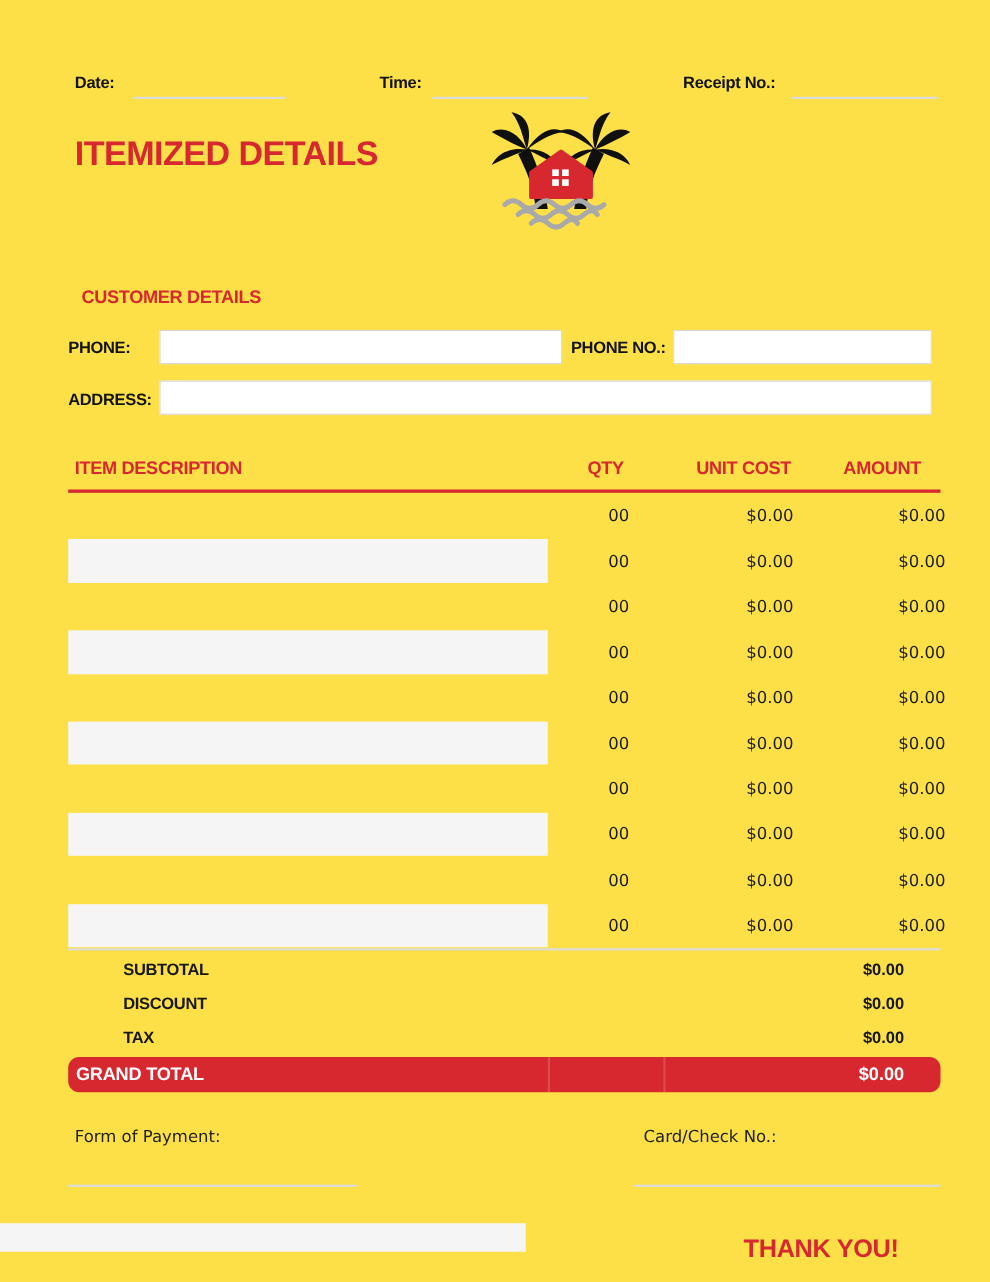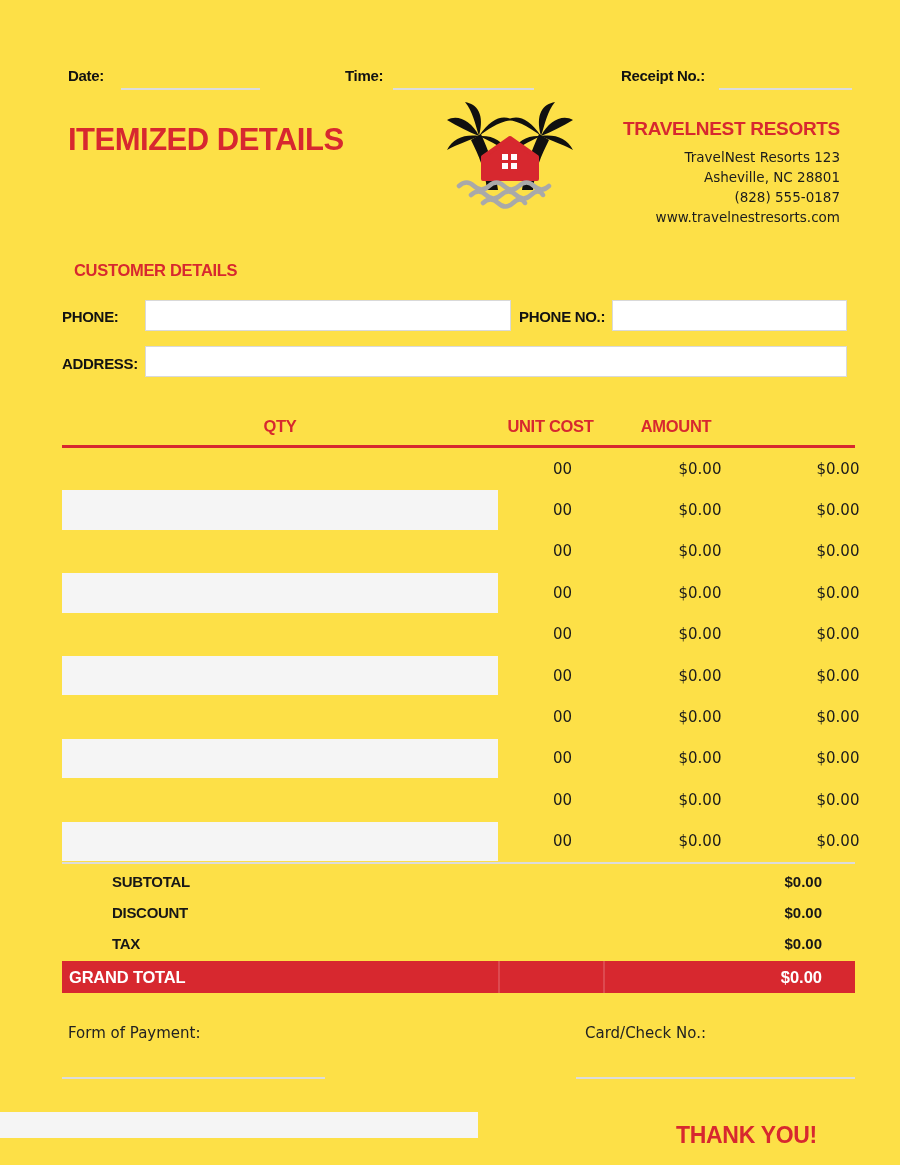--- a/index.html
+++ b/index.html
@@ -65,21 +65,21 @@
   .descfill{width:100%;height:100%;}
   .trow.alt .descfill{background:var(--row-gray);}
   .tbottomline{height:2px;background:var(--line-gray);}
   
   .summary{position:absolute;left:62px;top:866px;width:793px;}
   .srow{display:flex;justify-content:space-between;align-items:center;height:31px;margin-left:44px;}
   .srow .slabel{font-family:"Liberation Sans",sans-serif;font-weight:700;font-size:15px;letter-spacing:-0.3px;padding-left:6px;}
   .srow .svalue{font-family:"Liberation Sans",sans-serif;font-weight:700;font-size:15px;padding-right:33px;}
   .grandbar{
     position:absolute;left:62px;top:961px;width:793px;height:32px;
-    background:var(--red);display:flex;justify-content:space-between;align-items:center;
+    background:var(--red);display:flex;justify-content:space-between;align-items:center;border-radius:10px;
   }
   .grandbar .glabel{font-family:"Liberation Sans",sans-serif;font-weight:800;font-size:16.5px;letter-spacing:-0.2px;color:#fff;padding-left:7px;}
   .grandbar .gvalue{font-family:"Liberation Sans",sans-serif;font-weight:800;font-size:16.5px;color:#fff;padding-right:33px;}
   .gdiv{position:absolute;top:0;width:2px;height:100%;background:rgba(255,255,255,0.16);}
   
   .flabel{font-size:15px;color:#222;}
   .thanks{
     font-family:"Liberation Sans",sans-serif;font-weight:800;
     font-size:23px;letter-spacing:-0.3px;color:var(--red);
   }
@@ -125,41 +125,35 @@
       <rect x="57" y="63" width="6" height="6" fill="#fff"></rect>
       <rect x="66" y="63" width="6" height="6" fill="#fff"></rect>
     </g>
     <g fill="none" stroke="#A9A9A9" stroke-width="4.5" stroke-linecap="round">
       <path d="M14,86 q7.5,-7 15,0 t15,0 t15,0 t15,0 t15,0 t15,0"></path>
       <path d="M26,95 q7.5,-7 15,0 t15,0 t15,0 t15,0 t12,0"></path>
       <path d="M38,103 q7.5,-7 15,0 t15,0 t12,0"></path>
     </g>
   </svg>
 
-  <div class="company">
-    <div class="cname">TRAVELNEST RESORTS</div>
-    <div class="cline">TravelNest Resorts 123</div>
-    <div class="cline">Asheville, NC 28801</div>
-    <div class="cline">(828) 555-0187</div>
-    <div class="cline">www.travelnestresorts.com</div>
-  </div>
 
   <div class="abs blk redtxt" style="left:74px;top:261px;font-size:16.5px;">CUSTOMER DETAILS</div>
 
   <div class="abs blk hlabel" style="left:62px;top:308px;">PHONE:</div>
   <div class="inputbox" style="left:145px;top:300px;width:366px;"></div>
 
   <div class="abs blk hlabel" style="left:519px;top:308px;">PHONE NO.:</div>
   <div class="inputbox" style="left:612px;top:300px;width:235px;"></div>
 
   <div class="abs blk hlabel" style="left:62px;top:355px;">ADDRESS:</div>
   <div class="inputbox" style="left:145px;top:346px;width:702px;"></div>
 
   <div class="table">
     <div class="thead">
+      <div class="th first">ITEM DESCRIPTION</div>
       <div class="th">QTY</div>
       <div class="th">UNIT COST</div>
       <div class="th">AMOUNT</div>
     </div>
     <div class="redrule"></div>
     <div>
         <div class="trow">
           <div class="tcell desc">
             <div class="descfill"></div>
           </div>

